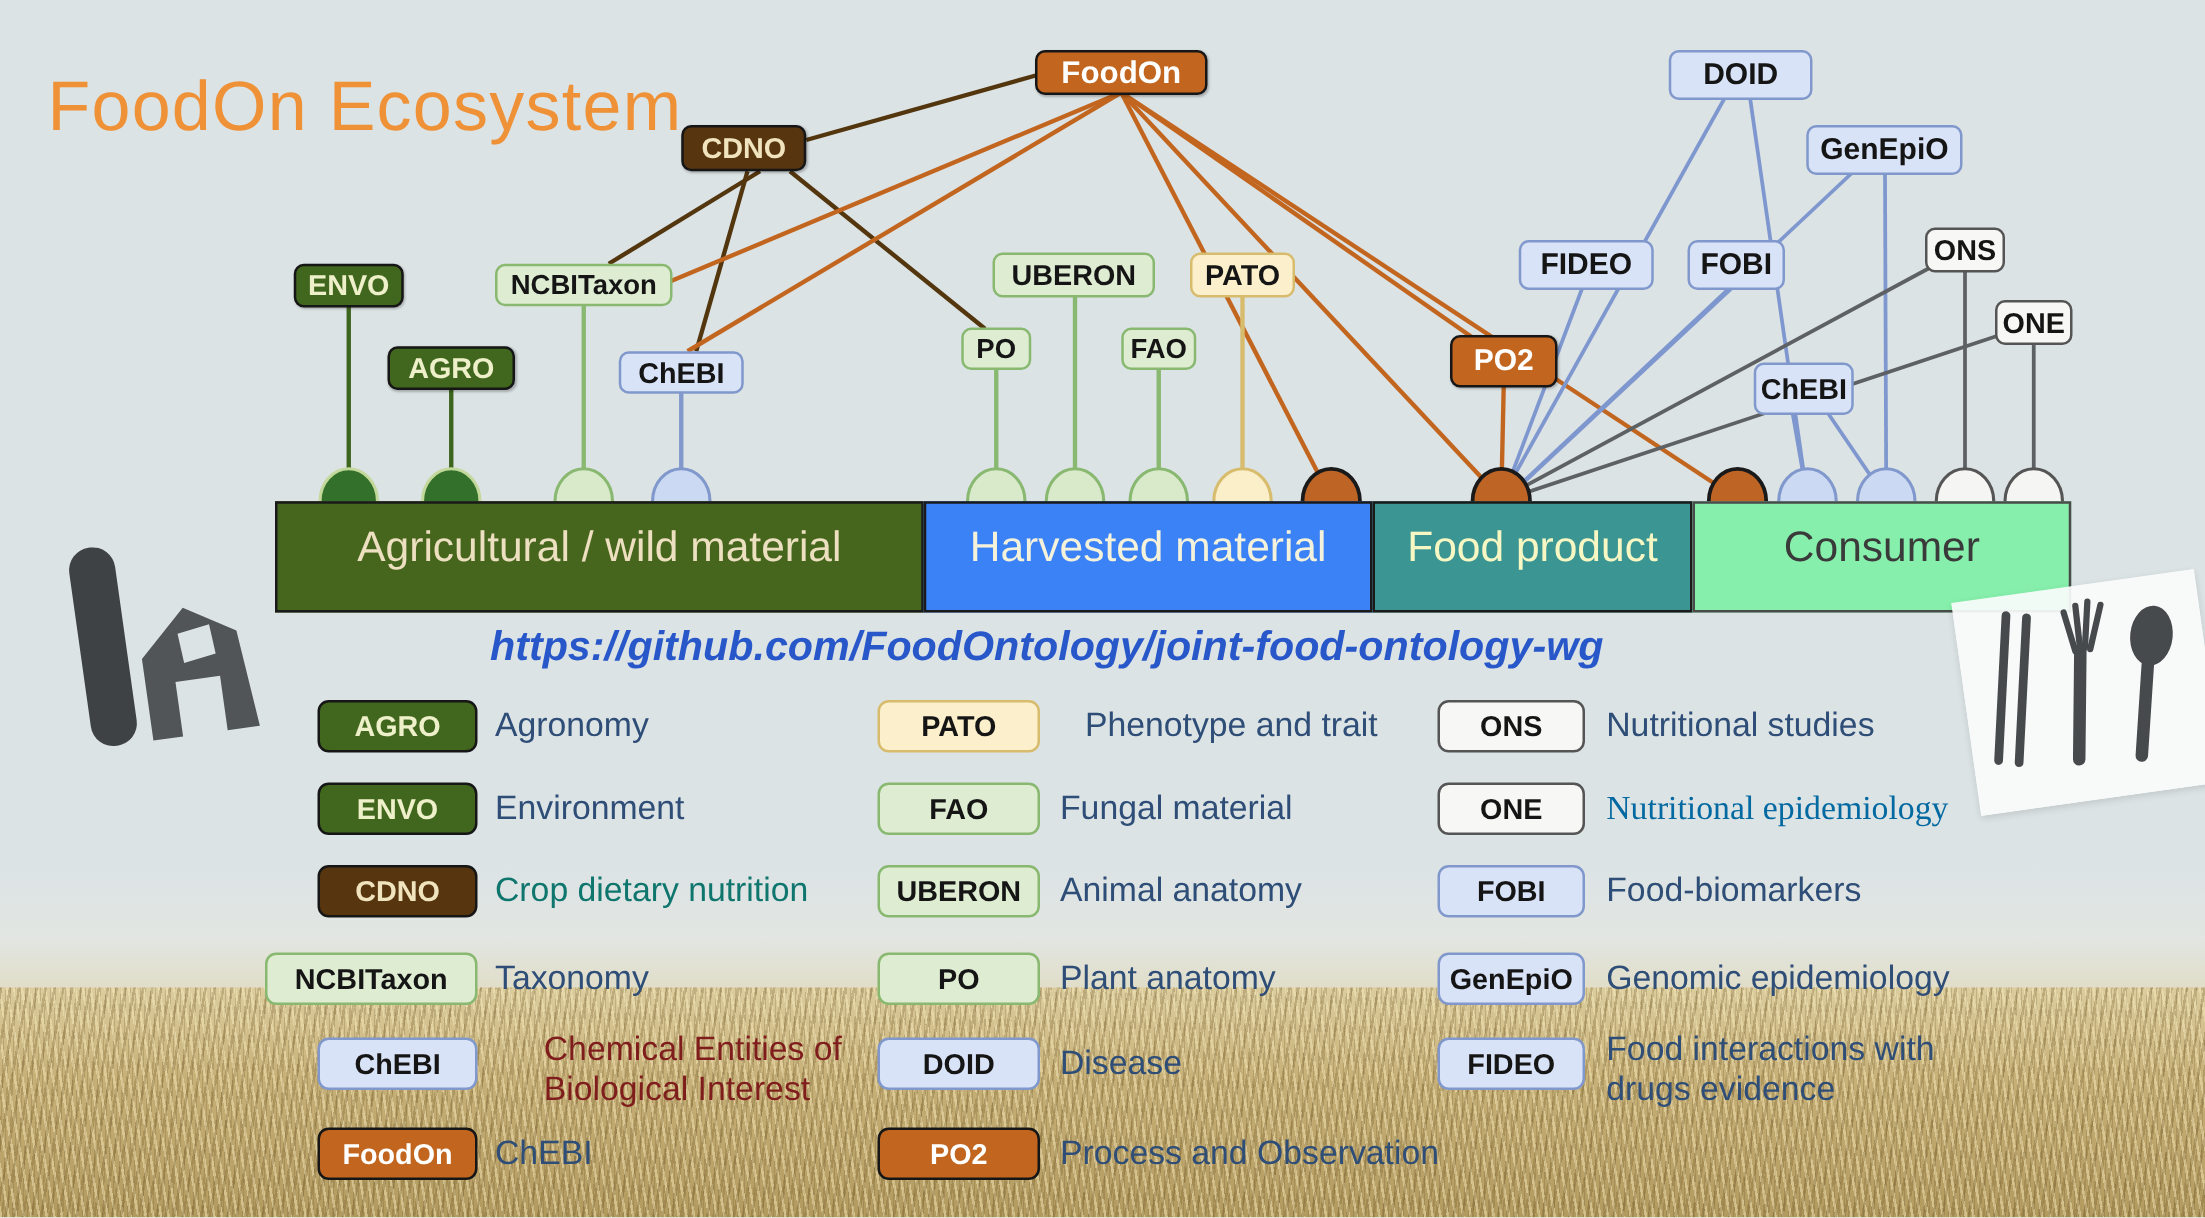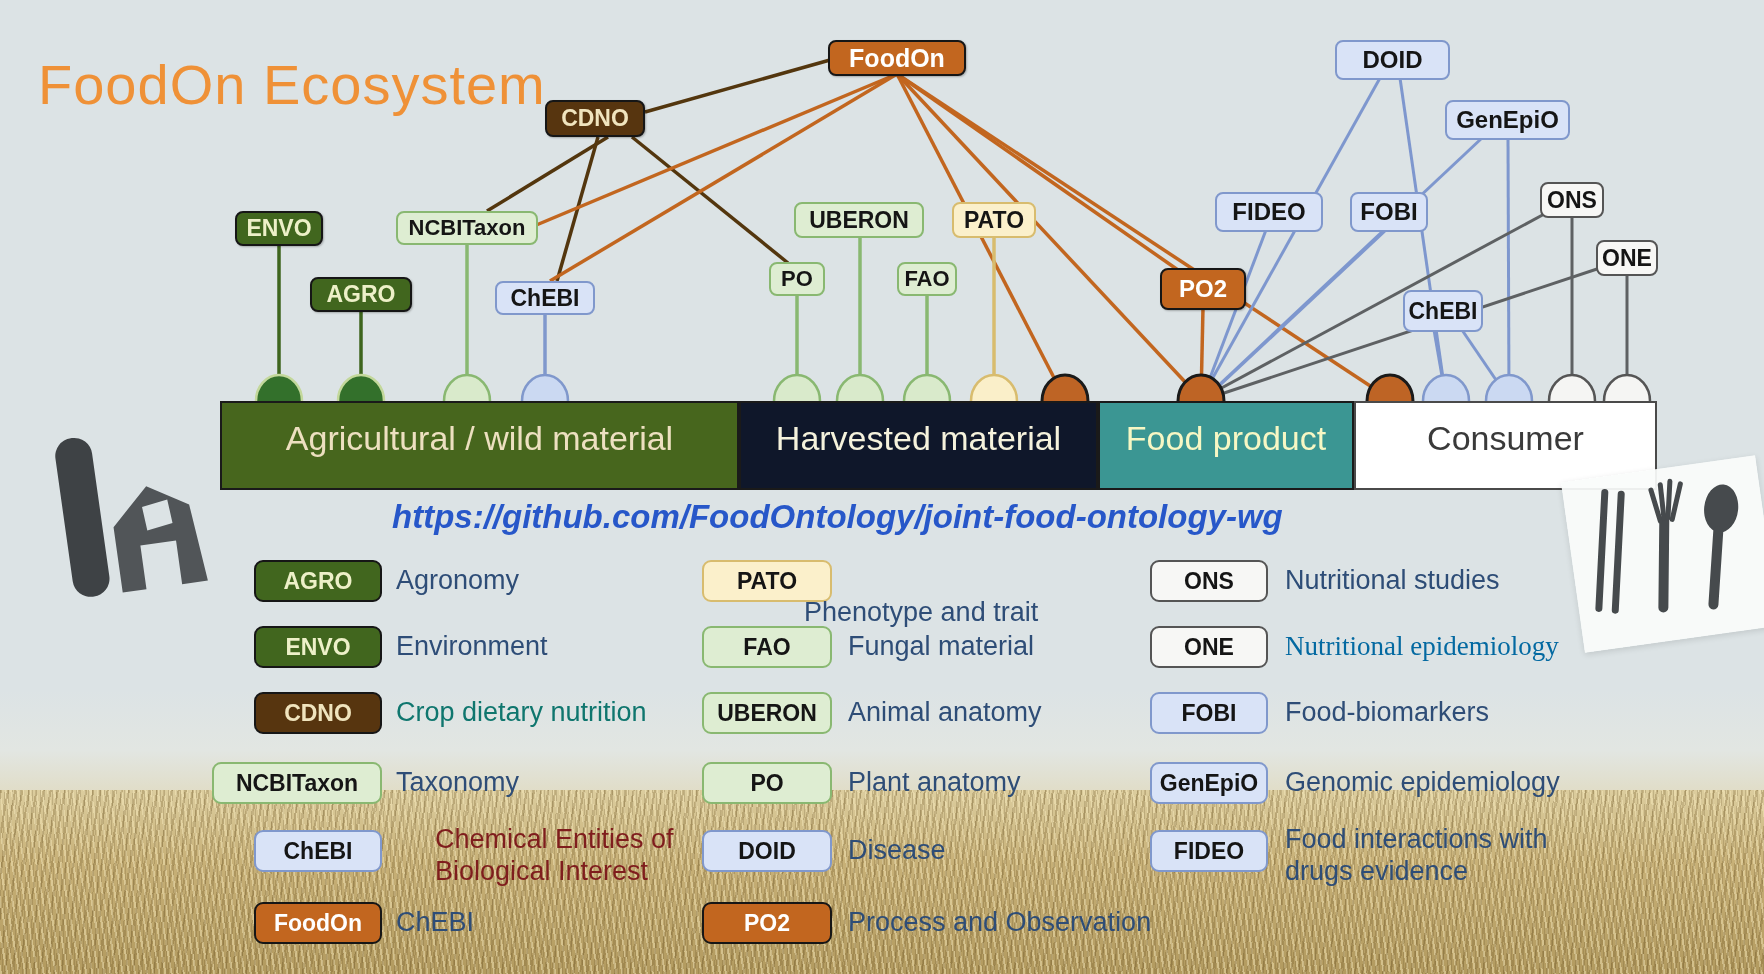--- a/index.html
+++ b/index.html
@@ -87,23 +87,23 @@
       <ellipse cx="1201" cy="401" rx="23" ry="26" fill="#BE6425" stroke="#1A1A1A" stroke-width="3"></ellipse>
       <ellipse cx="1390" cy="401" rx="23" ry="26" fill="#BE6425" stroke="#1A1A1A" stroke-width="3"></ellipse>
       <ellipse cx="1446" cy="401" rx="23" ry="26" fill="#CBD9F2" stroke="#8098CC" stroke-width="2.5"></ellipse>
       <ellipse cx="1509" cy="401" rx="23" ry="26" fill="#CBD9F2" stroke="#8098CC" stroke-width="2.5"></ellipse>
       <ellipse cx="1572" cy="401" rx="23" ry="26" fill="#F5F5F3" stroke="#555555" stroke-width="2.5"></ellipse>
       <ellipse cx="1627" cy="401" rx="23" ry="26" fill="#F5F5F3" stroke="#555555" stroke-width="2.5"></ellipse>
     </svg>
 
   <div id="bar-host">
       <div class="bar-section" style="left: 220px; top: 401px; width: 519px; height: 89px; background: rgb(71, 102, 29); color: rgb(237, 224, 192);">Agricultural / wild material</div>
-      <div class="bar-section" style="left: 739px; top: 401px; width: 359px; height: 89px; background: #0f172a; color: rgb(245, 242, 220);">Harvested material</div>
+      <div class="bar-section" style="left: 739px; top: 401px; width: 359px; height: 89px; background: #3b82f6; color: rgb(245, 242, 220);">Harvested material</div>
       <div class="bar-section" style="left: 1098px; top: 401px; width: 256px; height: 89px; background: rgb(59, 150, 147); color: rgb(247, 247, 196);">Food product</div>
-      <div class="bar-section" style="left: 1354px; top: 401px; width: 303px; height: 89px; background: #ffffff; color: rgb(58, 58, 58); border-color: rgb(74, 74, 74);">Consumer</div>
+      <div class="bar-section" style="left: 1354px; top: 401px; width: 303px; height: 89px; background: #86efac; color: rgb(58, 58, 58); border-color: rgb(74, 74, 74);">Consumer</div>
     </div>
   <div id="node-host">
       <div class="node" style="left: 828px; top: 40px; width: 138px; height: 36px; background: rgb(194, 102, 31); border-color: rgb(22, 22, 22); color: rgb(255, 255, 255); font-size: 25px;">FoodOn</div>
       <div class="node" style="left: 545px; top: 100px; width: 100px; height: 37px; background: rgb(87, 53, 15); border-color: rgb(22, 22, 22); color: rgb(240, 228, 190); font-size: 23px;">CDNO</div>
       <div class="node" style="left: 235px; top: 211px; width: 88px; height: 35px; background: rgb(65, 102, 30); border-color: rgb(22, 22, 22); color: rgb(237, 240, 200); font-size: 23px;">ENVO</div>
       <div class="node" style="left: 310px; top: 277px; width: 102px; height: 35px; background: rgb(65, 102, 30); border-color: rgb(22, 22, 22); color: rgb(237, 240, 200); font-size: 23px;">AGRO</div>
       <div class="node light" style="left: 396px; top: 211px; width: 142px; height: 34px; background: rgb(222, 237, 210); border-color: rgb(137, 184, 113); color: rgb(21, 21, 21); font-size: 22px;">NCBITaxon</div>
       <div class="node light" style="left: 495px; top: 281px; width: 100px; height: 34px; background: rgb(217, 227, 247); border-color: rgb(128, 152, 204); color: rgb(21, 21, 21); font-size: 23px;">ChEBI</div>
       <div class="node light" style="left: 769px; top: 262px; width: 56px; height: 34px; background: rgb(222, 237, 210); border-color: rgb(137, 184, 113); color: rgb(21, 21, 21); font-size: 22px;">PO</div>
       <div class="node light" style="left: 794px; top: 202px; width: 130px; height: 36px; background: rgb(222, 237, 210); border-color: rgb(137, 184, 113); color: rgb(21, 21, 21); font-size: 23px;">UBERON</div>
@@ -129,21 +129,21 @@
       <div class="chip" style="left: 254px; top: 692px; width: 128px; background: rgb(87, 53, 15); border-color: rgb(22, 22, 22); color: rgb(240, 228, 190);">CDNO</div>
       <div class="leg-label" style="left: 396px; top: 697px; color: #0f766e;">Crop dietary nutrition</div>
       <div class="chip light" style="left: 212px; top: 762px; width: 170px; background: rgb(222, 237, 210); border-color: rgb(137, 184, 113); color: rgb(21, 21, 21);">NCBITaxon</div>
       <div class="leg-label" style="left: 396px; top: 767px; color: rgb(46, 77, 119);">Taxonomy</div>
       <div class="chip light" style="left: 254px; top: 830px; width: 128px; background: rgb(217, 227, 247); border-color: rgb(128, 152, 204); color: rgb(21, 21, 21);">ChEBI</div>
       <div class="leg-label" style="left: 396px; top: 824px; color: #7f1d1d; margin-left: 39px;">Chemical Entities of
 Biological Interest</div>
       <div class="chip" style="left: 254px; top: 902px; width: 128px; background: rgb(194, 102, 31); border-color: rgb(22, 22, 22); color: rgb(255, 255, 255);">FoodOn</div>
       <div class="leg-label" style="left: 396px; top: 907px; color: rgb(46, 77, 119);">ChEBI</div>
       <div class="chip light" style="left: 702px; top: 560px; width: 130px; background: rgb(251, 240, 203); border-color: rgb(216, 188, 110); color: rgb(21, 21, 21);">PATO</div>
-      <div class="leg-label" style="left: 804px; top: 565px; color: rgb(46, 77, 119); margin-top: 32px;">Phenotype and trait</div>
+      <div class="leg-label" style="left: 868px; top: 565px; color: rgb(46, 77, 119);">Phenotype and trait</div>
       <div class="chip light" style="left: 702px; top: 626px; width: 130px; background: rgb(222, 237, 210); border-color: rgb(137, 184, 113); color: rgb(21, 21, 21);">FAO</div>
       <div class="leg-label" style="left: 848px; top: 631px; color: rgb(46, 77, 119);">Fungal material</div>
       <div class="chip light" style="left: 702px; top: 692px; width: 130px; background: rgb(222, 237, 210); border-color: rgb(137, 184, 113); color: rgb(21, 21, 21);">UBERON</div>
       <div class="leg-label" style="left: 848px; top: 697px; color: rgb(46, 77, 119);">Animal anatomy</div>
       <div class="chip light" style="left: 702px; top: 762px; width: 130px; background: rgb(222, 237, 210); border-color: rgb(137, 184, 113); color: rgb(21, 21, 21);">PO</div>
       <div class="leg-label" style="left: 848px; top: 767px; color: rgb(46, 77, 119);">Plant anatomy</div>
       <div class="chip light" style="left: 702px; top: 830px; width: 130px; background: rgb(217, 227, 247); border-color: rgb(128, 152, 204); color: rgb(21, 21, 21);">DOID</div>
       <div class="leg-label" style="left: 848px; top: 835px; color: rgb(46, 77, 119);">Disease</div>
       <div class="chip" style="left: 702px; top: 902px; width: 130px; background: rgb(194, 102, 31); border-color: rgb(22, 22, 22); color: rgb(255, 255, 255);">PO2</div>
       <div class="leg-label" style="left: 848px; top: 907px; color: rgb(46, 77, 119);">Process and Observation</div>

